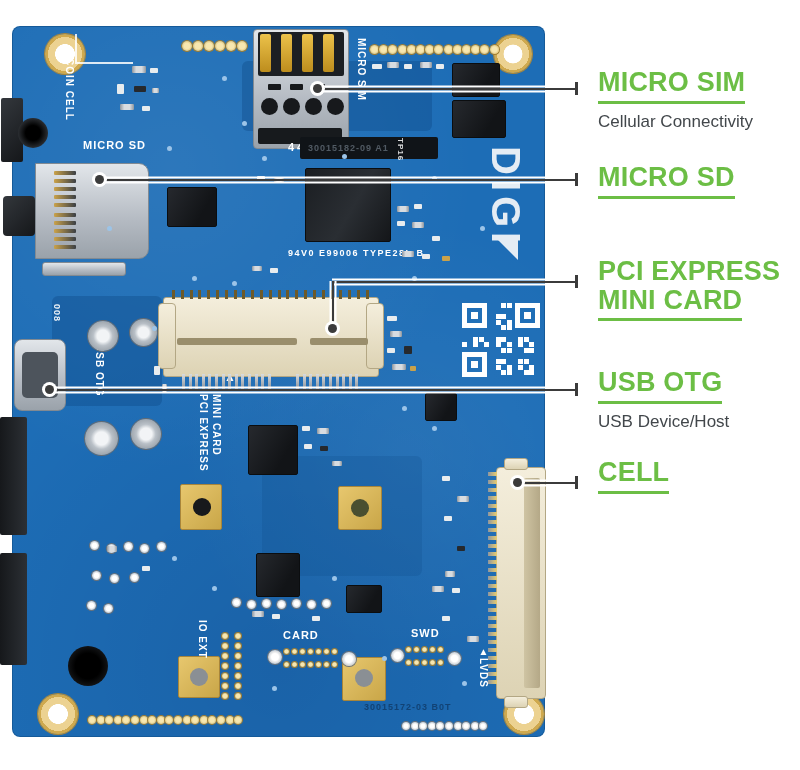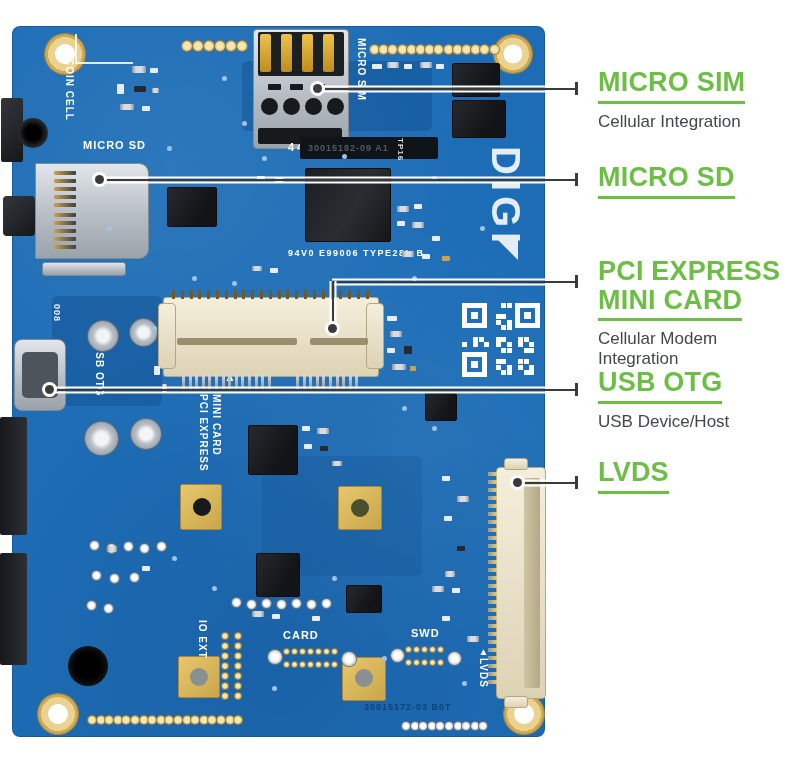--- a/index.html
+++ b/index.html
@@ -506,34 +506,33 @@
   <div class="lead" style="left:50px;top:389px;width:525px"></div>
   <div class="lead-dot" style="left:45px;top:385px"></div>
   <div class="lead-tick" style="left:575px;top:383px"></div>
 
   <div class="lead" style="left:518px;top:482px;width:57px"></div>
   <div class="lead-dot" style="left:513px;top:478px"></div>
   <div class="lead-tick" style="left:575px;top:476px"></div>
 
   <div class="callout" style="top:68px">
     <div class="co-line"><span class="uline">MICRO SIM</span></div>
-    <div class="co-sub">Cellular Integration</div>
+    <div class="co-sub">Cellular Connectivity</div>
   </div>
 
   <div class="callout" style="top:163px">
     <div class="co-line"><span class="uline">MICRO SD</span></div>
   </div>
 
   <div class="callout" style="top:257px">
     <div class="co-line"><span>PCI EXPRESS</span></div>
     <div class="co-line"><span class="uline">MINI CARD</span></div>
-    <div class="co-sub">Cellular Modem Integration</div>
   </div>
 
   <div class="callout" style="top:368px">
     <div class="co-line"><span class="uline">USB OTG</span></div>
     <div class="co-sub">USB Device/Host</div>
   </div>
 
   <div class="callout" style="top:458px">
-    <div class="co-line"><span class="uline">LVDS</span></div>
+    <div class="co-line"><span class="uline">CELL</span></div>
   </div>
 </div>
 
 </body></html>

